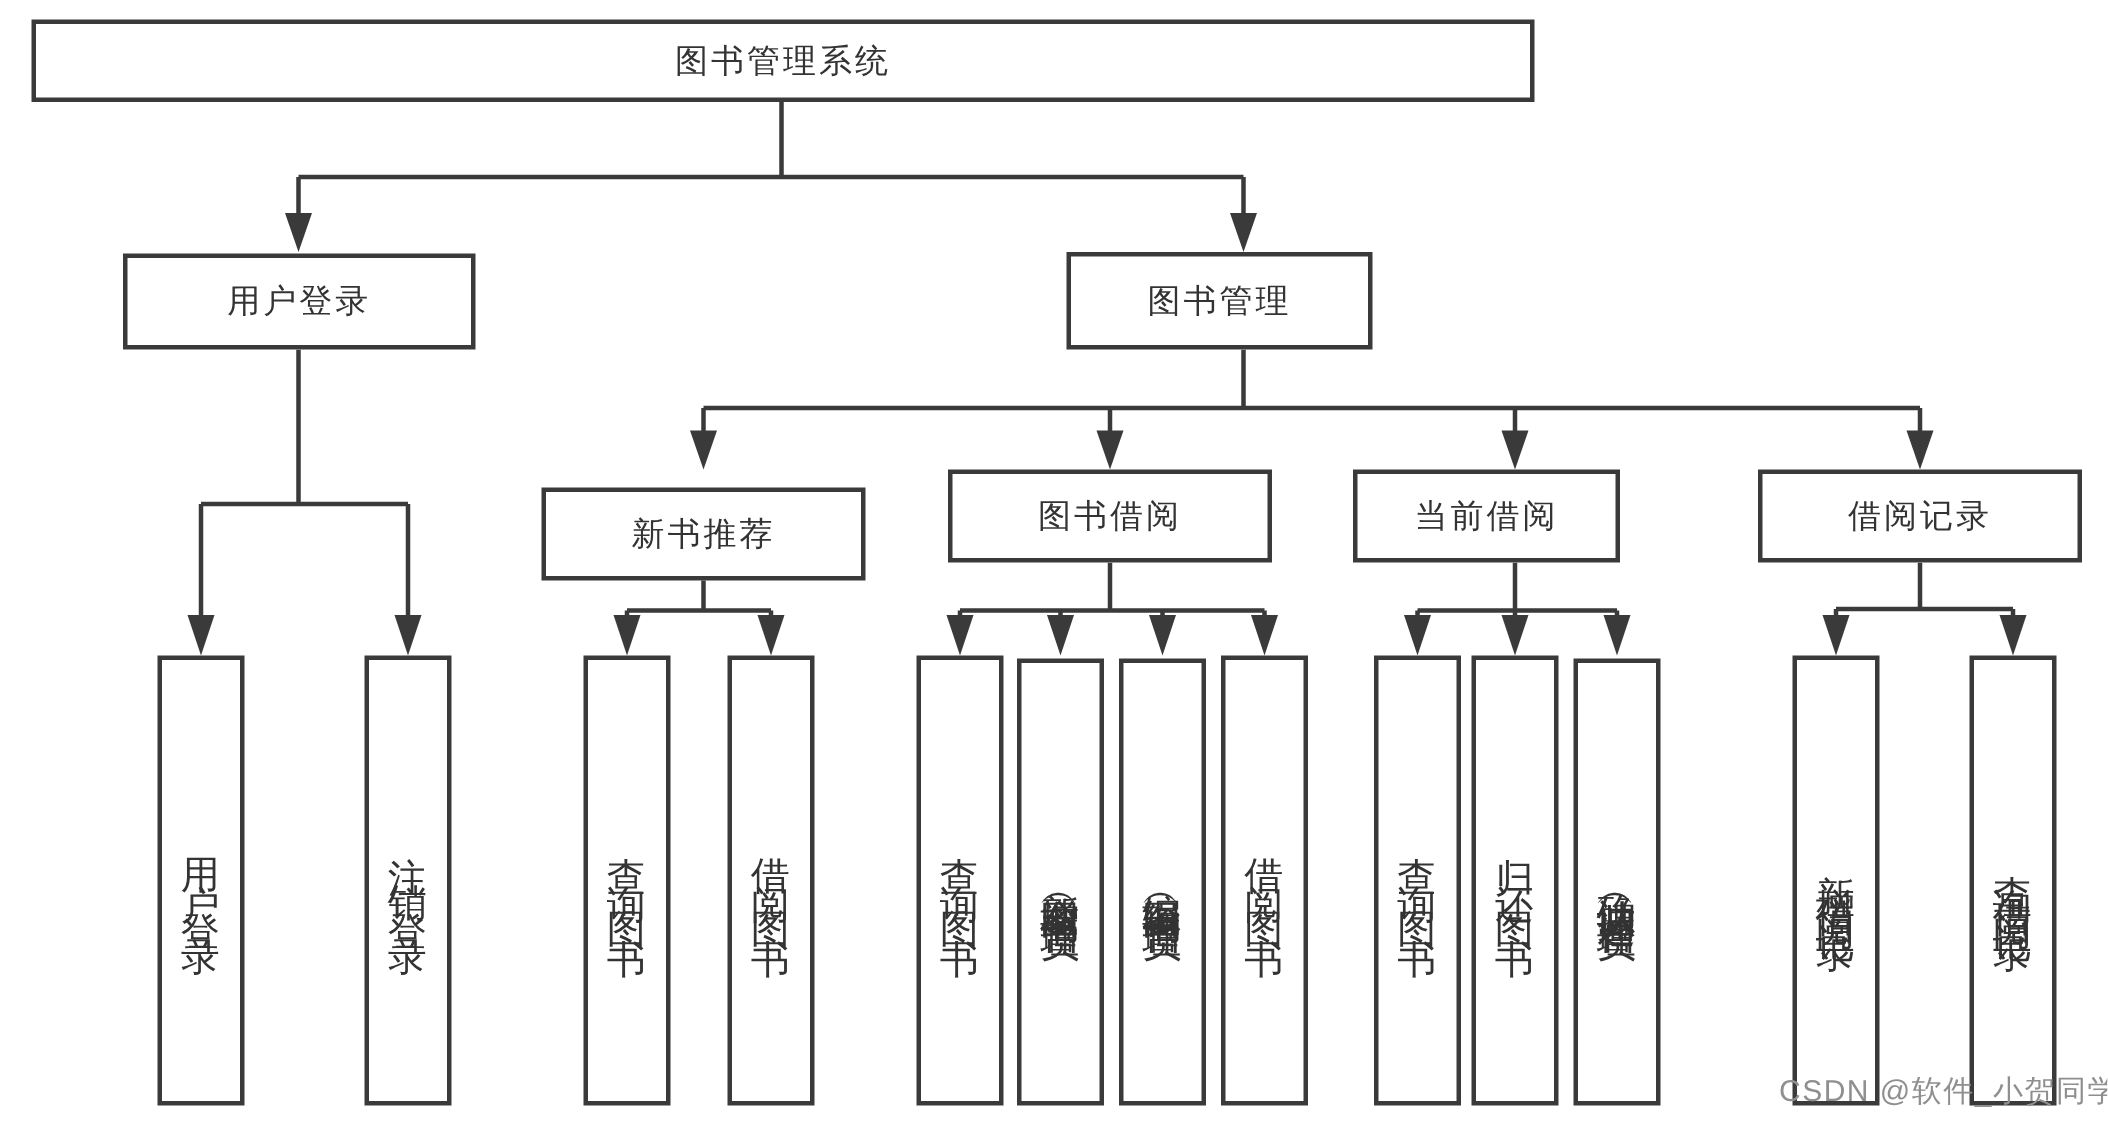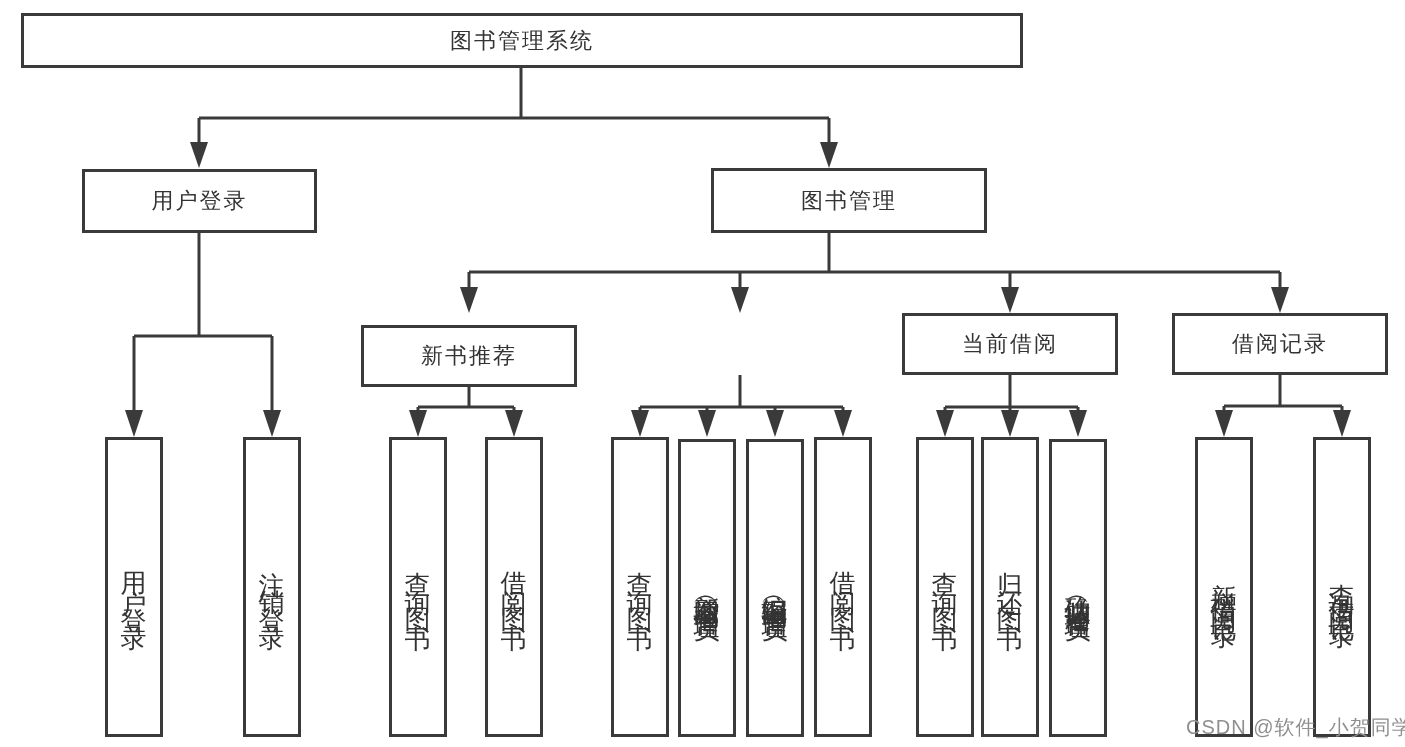--- a/index.html
+++ b/index.html
@@ -108,24 +108,25 @@
       <path d="M1069,410 h18 L1078,437 Z"></path>
 
       <path d="M1215,410 h18 L1224,437 Z"></path>
       <path d="M1333,410 h18 L1342,437 Z"></path>
     </g>
   </svg>
 
   <div class="node h-node" style="left:21px; top:13px; width:1002px; height:55px;">图书管理系统</div>
 
   <div class="node h-node" style="left:82px; top:169px; width:235px; height:64px;">用户登录</div>
-  <div class="node h-node" style="left:711px; top:168px; width:276px; height:65px;">图书管理</div>
+  <div class="node h-node" style="left:711px; top:168px; width:204px; height:65px;">图书管理</div>
 
   <div class="node h-node" style="left:361px; top:313px; width:216px; height:62px;margin-top:12px;">新书推荐</div>
-  <div class="node h-node" style="left:902px; top:313px; width:216px; height:62px;">当前借阅</div>
+  <div class="node h-node" style="left:632px; top:313px; width:216px; height:62px;">图书借阅</div>
+  <div class="node h-node" style="left:902px; top:313px; width:178px; height:62px;">当前借阅</div>
   <div class="node h-node" style="left:1172px; top:313px; width:216px; height:62px;">借阅记录</div>
 
   <div class="node v-node ls4" style="left:105px; top:437px; width:58px; height:300px;">
     <span>用户登录</span>
   </div>
   <div class="node v-node ls4" style="left:243px; top:437px; width:58px; height:300px;">
     <span>注销登录</span>
   </div>
 
   <div class="node v-node ls4" style="left:389px; top:437px; width:58px; height:300px;">

